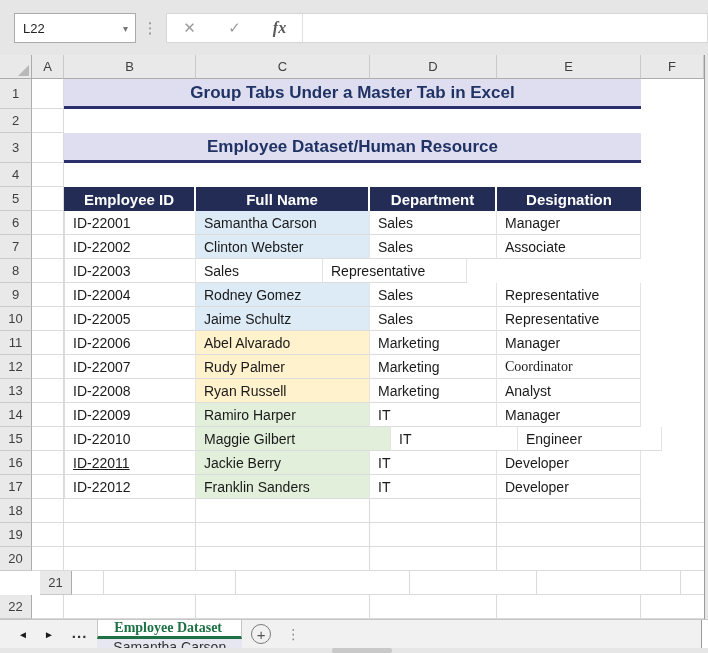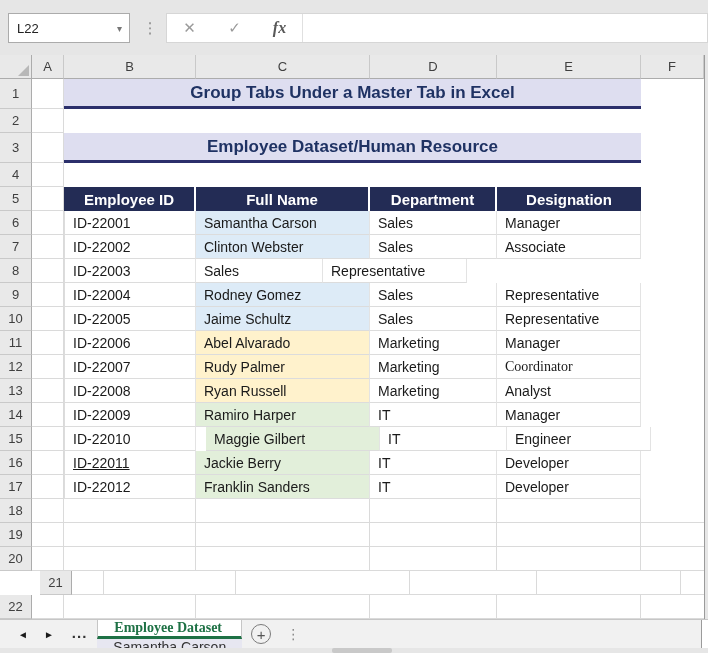--- a/index.html
+++ b/index.html
@@ -1,21 +1,21 @@
 <!DOCTYPE html>
 <html style="--navy: #232C55; --title-fill: #DEDEF0; --title-text: #1F3263; --sales: #DDEBF7; --marketing: #FFF2CC; --it: #E2EFDA; --green: #1E7145;"><head>
 <meta charset="utf-8">
 <style>
   * { box-sizing: border-box; margin: 0; padding: 0; }
   html,body { width:708px; height:653px; overflow:hidden; }
   body { position:relative; background:#E6E6E6; font-family:"Liberation Sans", sans-serif; }
 
   
   .topbar { position:absolute; top:0; left:0; width:708px; height:55px; background:#E6E6E6; }
-  .namebox { position:absolute; left:8px; top:13px; width:122px; height:30px; background:#fff;
+  .namebox { position:absolute; left:14px; top:13px; width:122px; height:30px; background:#fff;
              border:1px solid #ABABAB; display:flex; align-items:center; }
   .namebox-val { flex:1; padding-left:8px; font-size:13px; color:#222; }
   .namebox-dd { padding-right:7px; font-size:10px; color:#777; }
   .kebab { position:absolute; left:142px; top:13px; height:30px; width:16px; display:flex;
            align-items:center; justify-content:center; color:#8a8a8a; font-size:15px; }
   .fgroup { position:absolute; left:166px; top:13px; width:542px; height:30px; background:#fff;
             border:1px solid #D6D6D6; display:flex; align-items:center; }
   .fbtn { width:45px; text-align:center; font-size:15px; color:#9a9a9a; }
   .fbtn.fx { font-family:"Liberation Serif", serif; font-style:italic; font-weight:bold;
              color:#595959; font-size:16px; }
@@ -220,21 +220,21 @@
       <div class="td first" style="width: 132px;">ID-22009</div>
       <div class="td g-it" style="width: 174px;">Ramiro Harper</div>
       <div class="td" style="width: 127px;">IT</div>
       <div class="td" style="width: 144px;">Manager</div>
       <div class="filler" style="width: 63px;"></div>
     </div>
     <div class="sheet-row" style="height: 24px;">
       <div class="rowhdr">15</div>
       <div class="acell"></div>
       <div class="td first" style="width: 132px;">ID-22010</div>
-      <div class="td g-it" style="width: 174px; margin-left: 10px;">Maggie Gilbert</div>
+      <div class="td g-it" style="width: 195px;">Maggie Gilbert</div>
       <div class="td" style="width: 127px;">IT</div>
       <div class="td" style="width: 144px;">Engineer</div>
       <div class="filler" style="width: 63px;"></div>
     </div>
     <div class="sheet-row" style="height: 24px;">
       <div class="rowhdr">16</div>
       <div class="acell"></div>
       <div class="td first" style="width: 132px; text-decoration: underline;">ID-22011</div>
       <div class="td g-it" style="width: 174px;">Jackie Berry</div>
       <div class="td" style="width: 127px;">IT</div>

